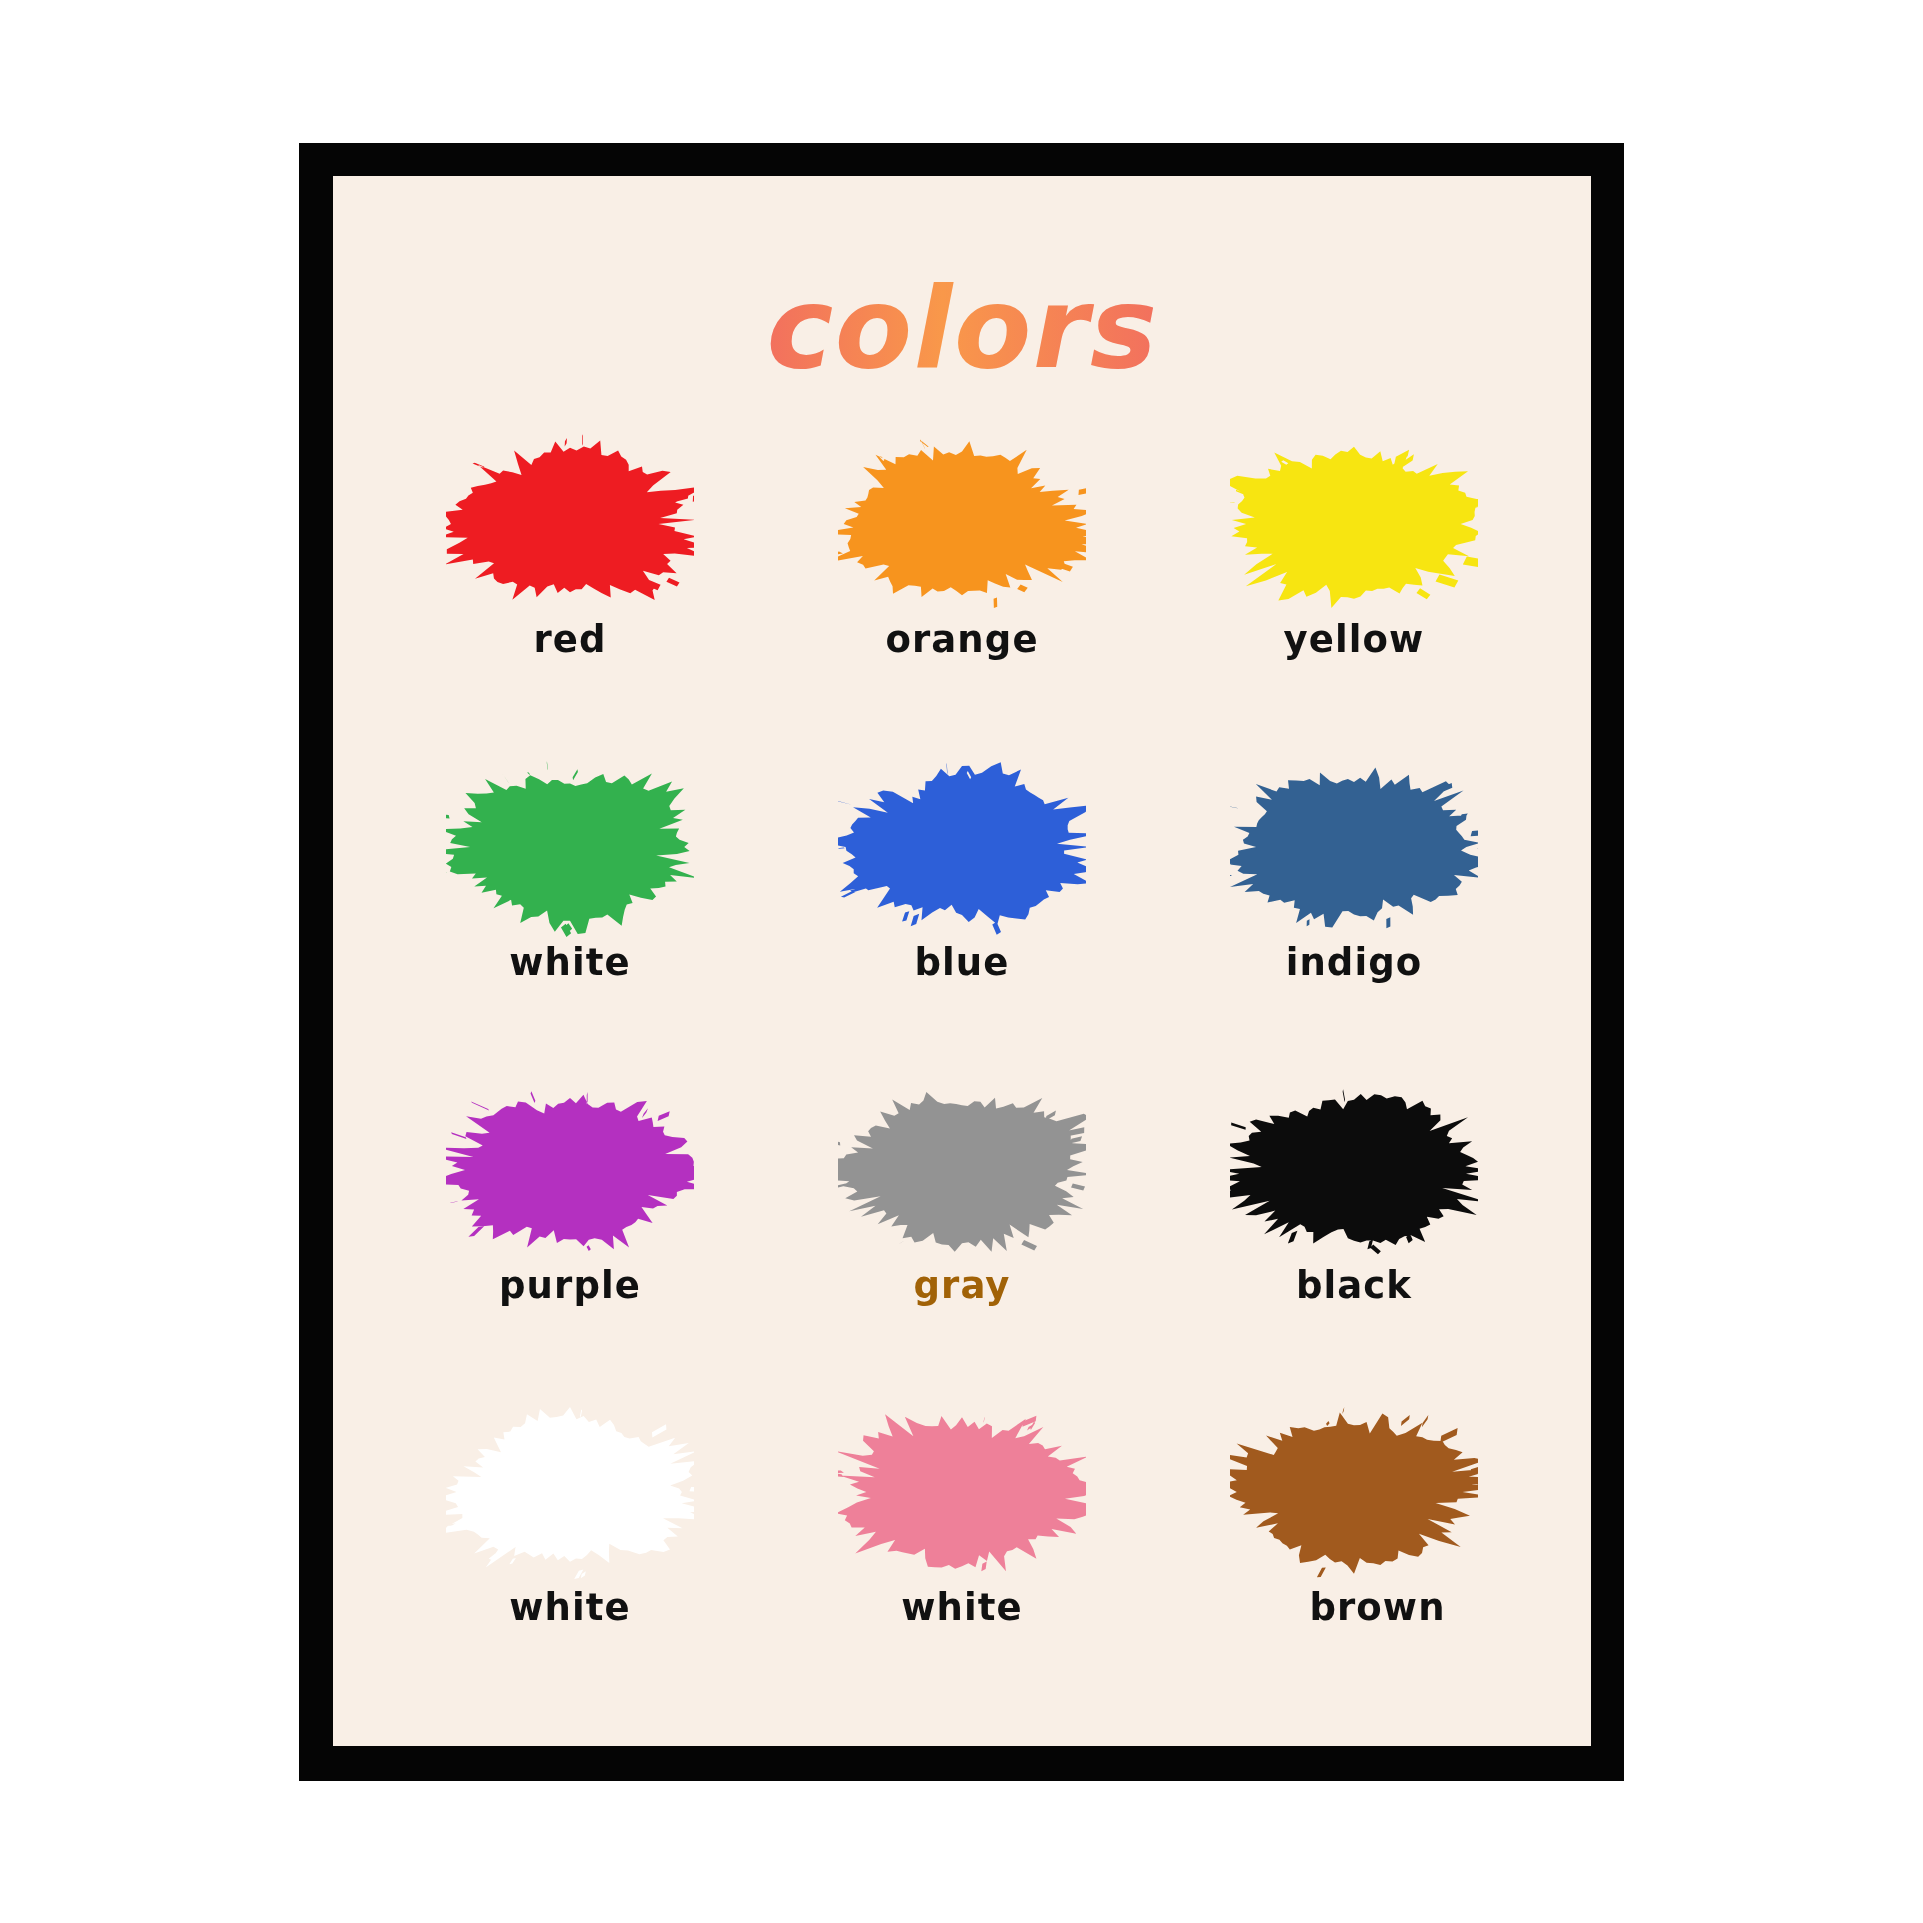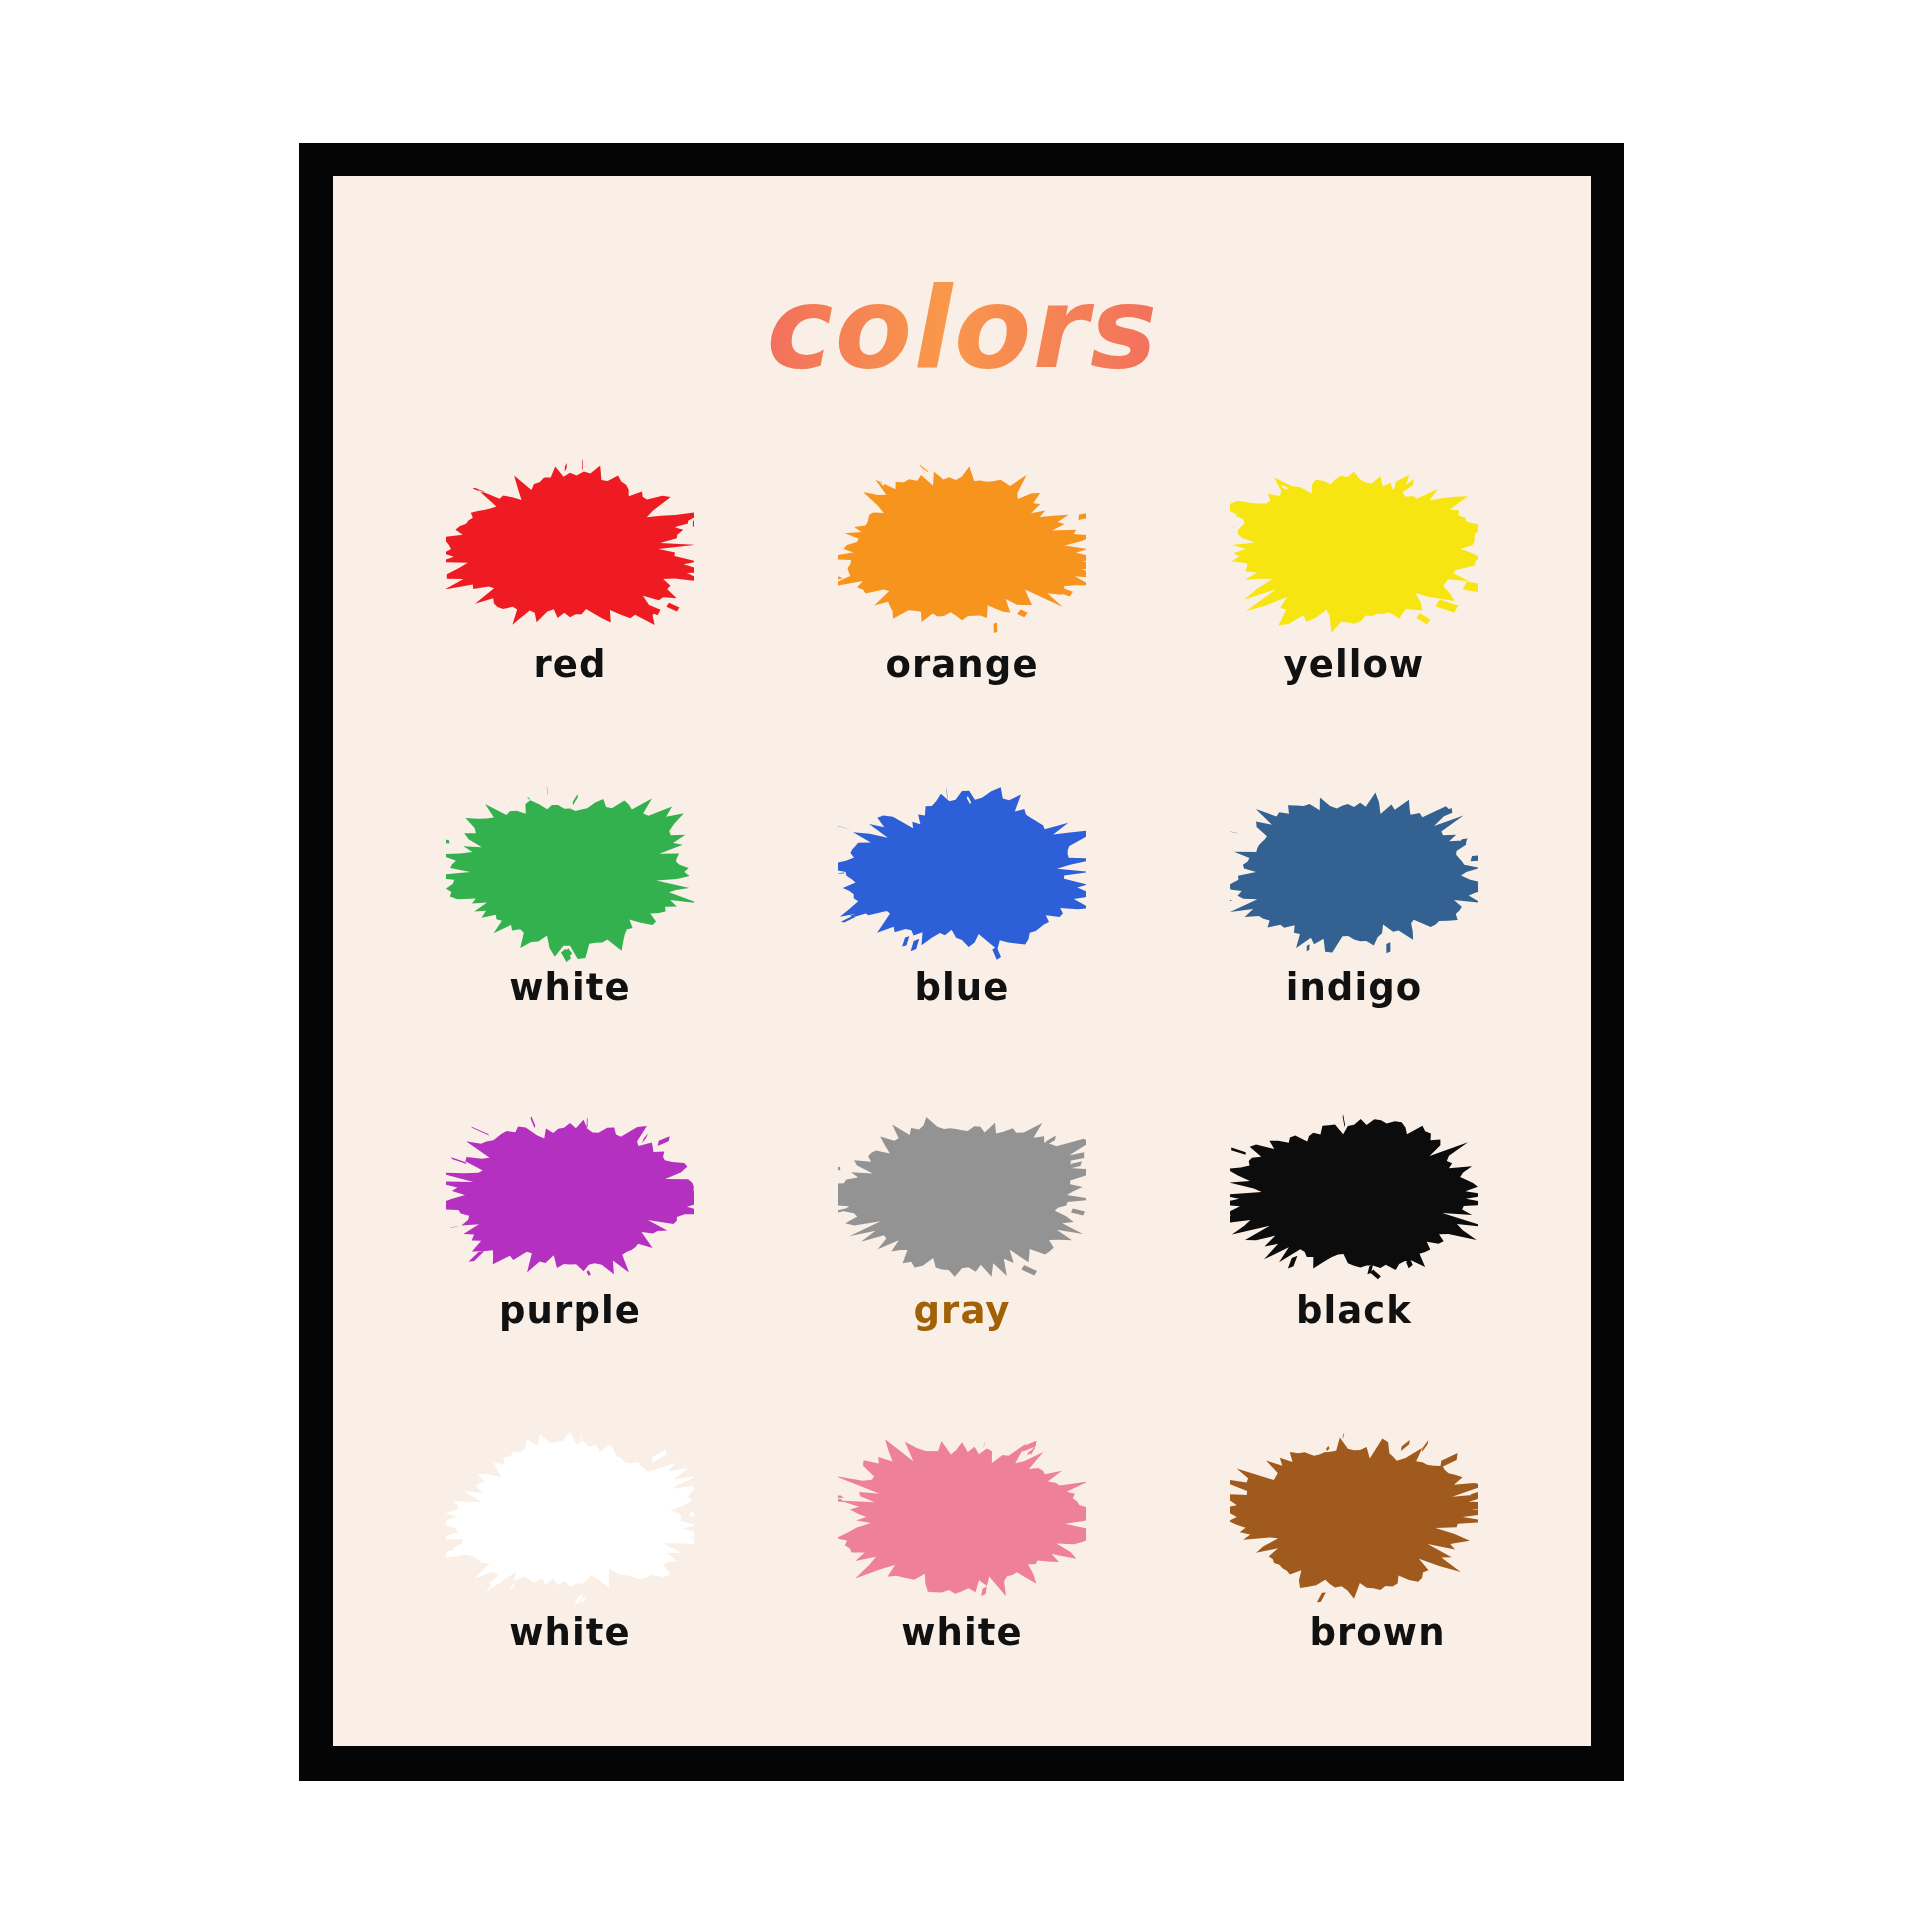--- a/index.html
+++ b/index.html
@@ -67,21 +67,21 @@
     font-size: 150px;
     font-weight: 700;
     font-style: italic;
     letter-spacing: 2px;
   }
 
   
   #swatch-grid {
     position: absolute;
     left: 63px;
-    top: 279px;
+    top: 254px;
     width: 1132px;
     height: 1247px;
     display: grid;
     grid-template-columns: repeat(3, 1fr);
     grid-template-rows: repeat(4, 1fr);
     column-gap: 0px;
     row-gap: 0px;
     gap: 44px;
   }
 

